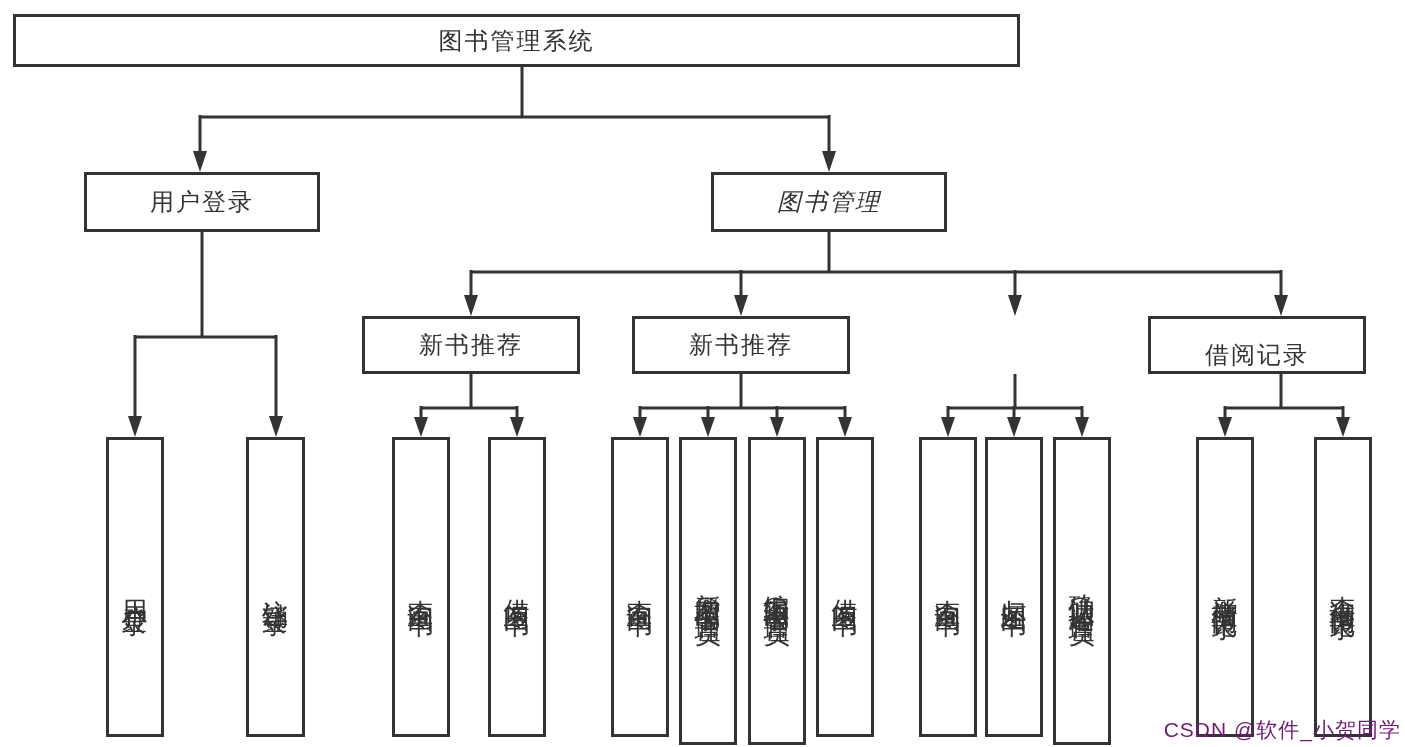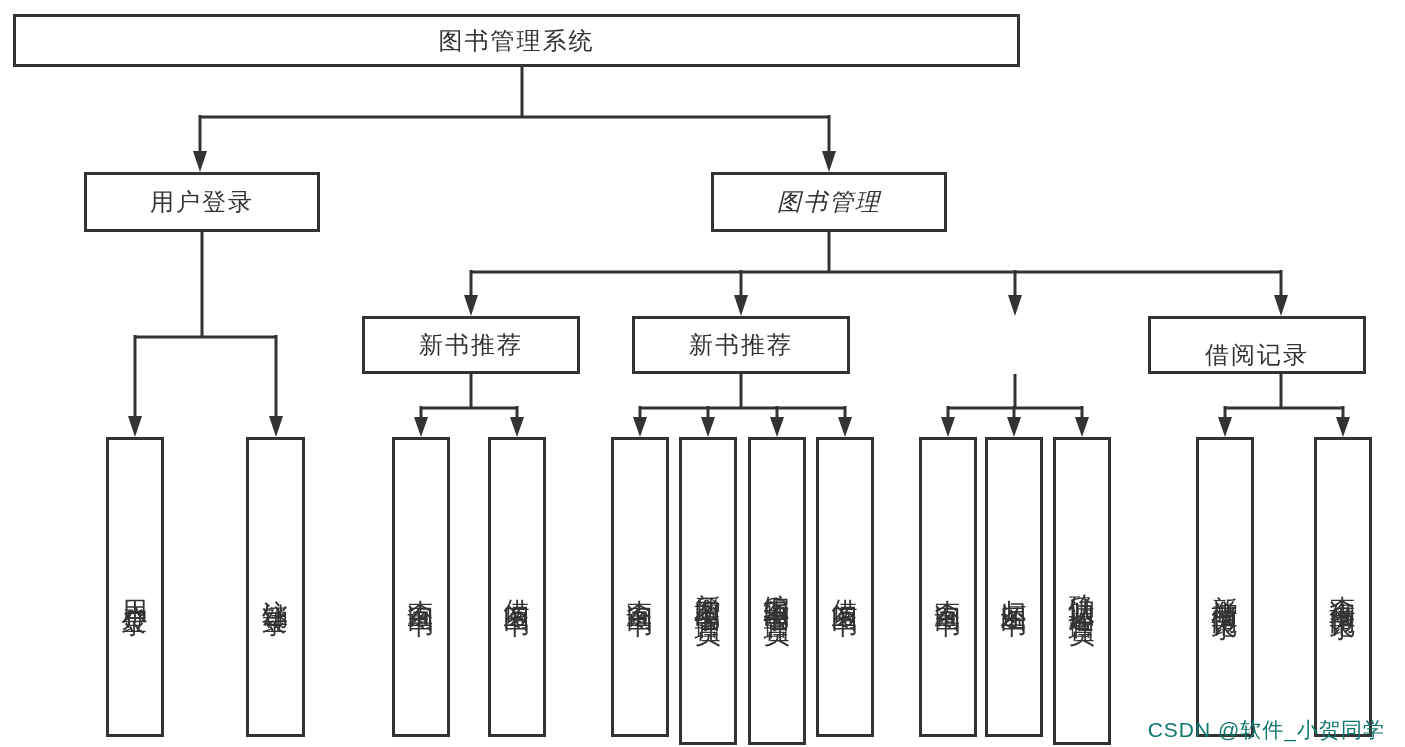--- a/index.html
+++ b/index.html
@@ -63,25 +63,25 @@
   .n-bb-edit     { left: 748px;  top: 437px; width: 58px;  height: 308px; }
   .n-bb-borrow   { left: 816px;  top: 437px; width: 58px;  height: 300px; }
   .n-cb-query    { left: 919px;  top: 437px; width: 58px;  height: 300px; }
   .n-cb-return   { left: 985px;  top: 437px; width: 58px;  height: 300px; }
   .n-cb-confirm  { left: 1053px; top: 437px; width: 58px;  height: 308px; }
   .n-br-add      { left: 1196px; top: 437px; width: 58px;  height: 300px; }
   .n-br-query    { left: 1314px; top: 437px; width: 58px;  height: 300px; }
 
   #watermark {
     position: absolute;
-    right: 20px;
+    right: 4px;
     top: 716px;
     font-size: 21px;
     letter-spacing: 1px;
-    color: #0f766e;
+    color: #701a75;
     white-space: nowrap;
     z-index: 5;
   }
 </style>
 </head>
 <body>
 
 <div id="canvas">
 
   <svg id="connector-layer" viewBox="0 0 1405 747" xmlns="http://www.w3.org/2000/svg">

